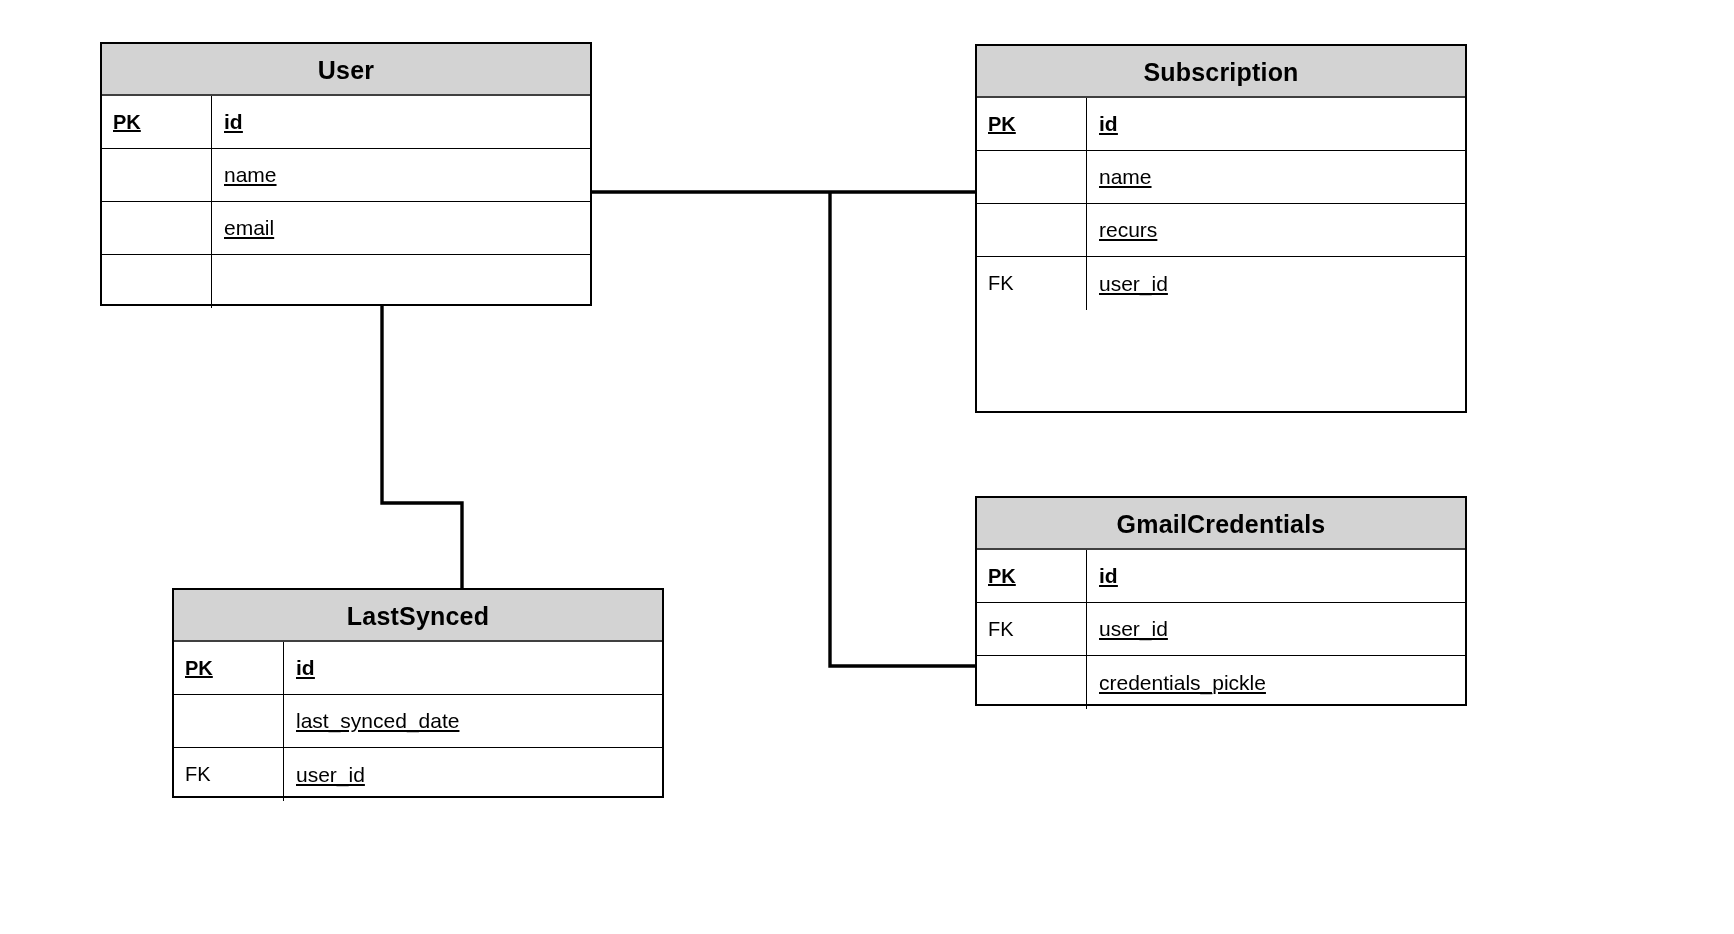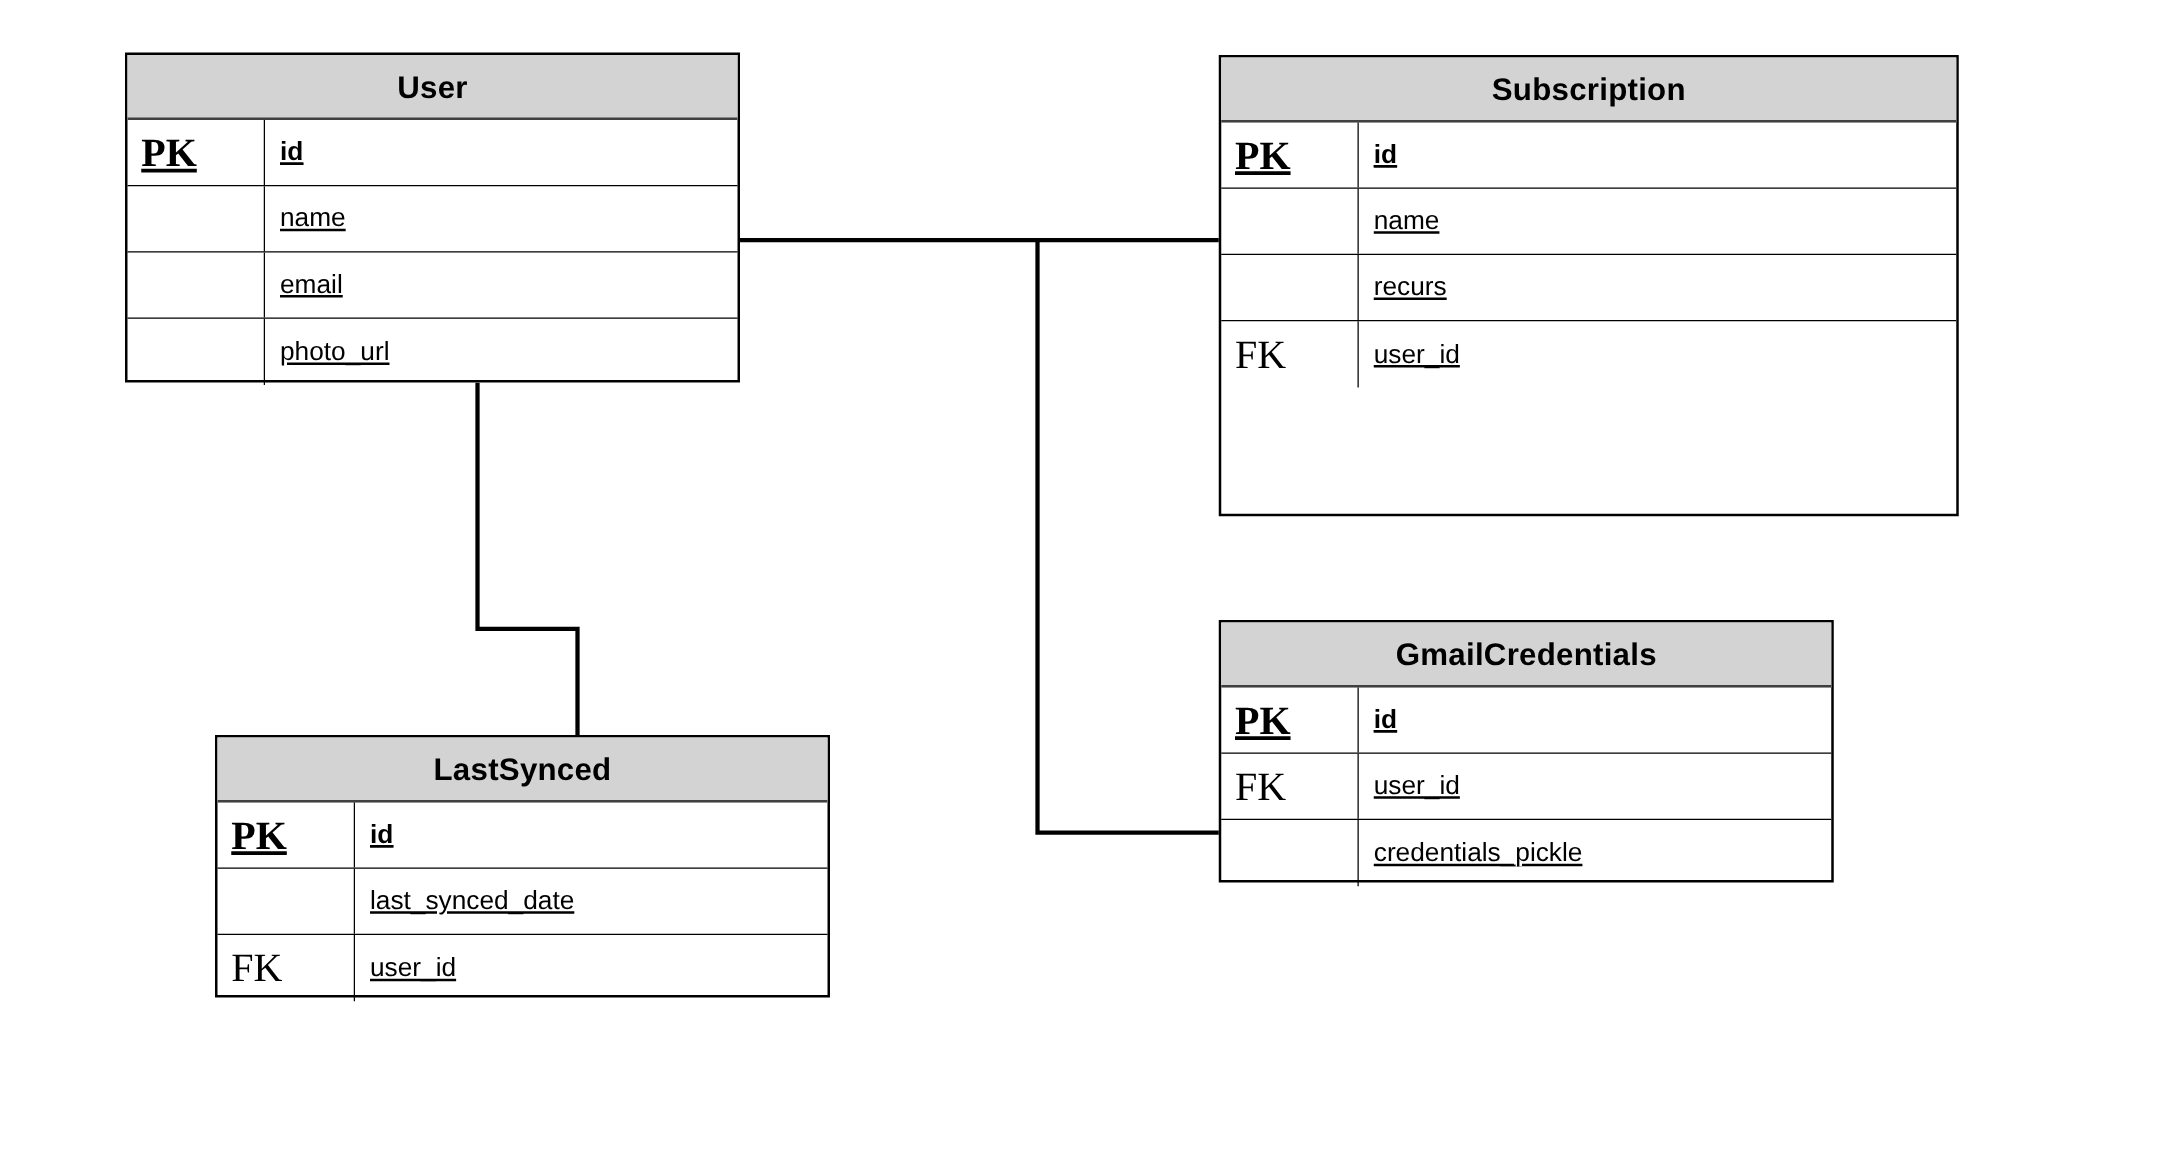--- a/index.html
+++ b/index.html
@@ -56,22 +56,21 @@
     border-bottom: none;
   }
   .key-cell {
     box-sizing: border-box;
     width: 110px;
     flex: 0 0 110px;
     border-right: 1.4px solid #000000;
     display: flex;
     align-items: center;
     padding-left: 11px;
-    font-size: 32px;
-    font-family: Liberation Serif, serif;
+    font-size: 20px;
   }
   .name-cell {
     box-sizing: border-box;
     flex: 1 1 auto;
     display: flex;
     align-items: center;
     padding-left: 12px;
     font-size: 21px;
     text-decoration: underline;
   }
@@ -131,25 +130,24 @@
       <div class="name-cell">name</div>
     </div>
 
     <div class="attr-row">
       <div class="key-cell"></div>
       <div class="name-cell">email</div>
     </div>
 
     <div class="attr-row">
       <div class="key-cell"></div>
-      <div class="name-cell">photo_url</div>
-    </div>
-  </div>
-
-  <div class="entity" style="left:975px; top:44px; width:592px; height:369px;">
+    </div>
+  </div>
+
+  <div class="entity" style="left:975px; top:44px; width:492px; height:369px;">
     <div class="entity-title">Subscription</div>
 
     <div class="attr-row">
       <div class="key-cell">
         <span class="pk">PK</span>
       </div>
       <div class="name-cell">
         <span class="pk-name">id</span>
       </div>
     </div>

